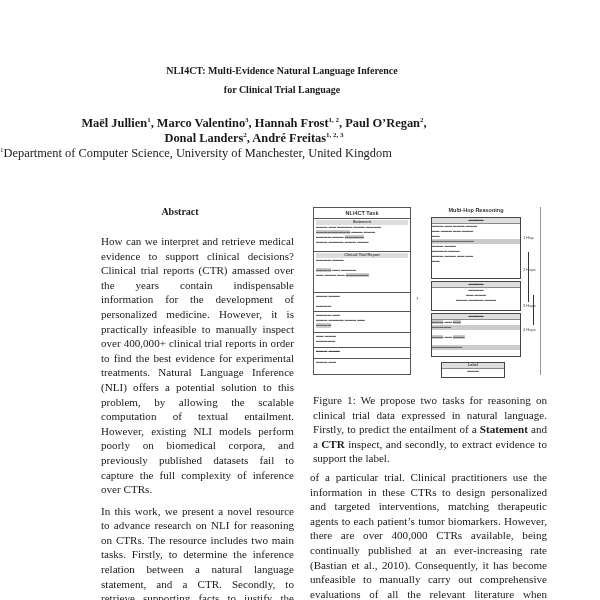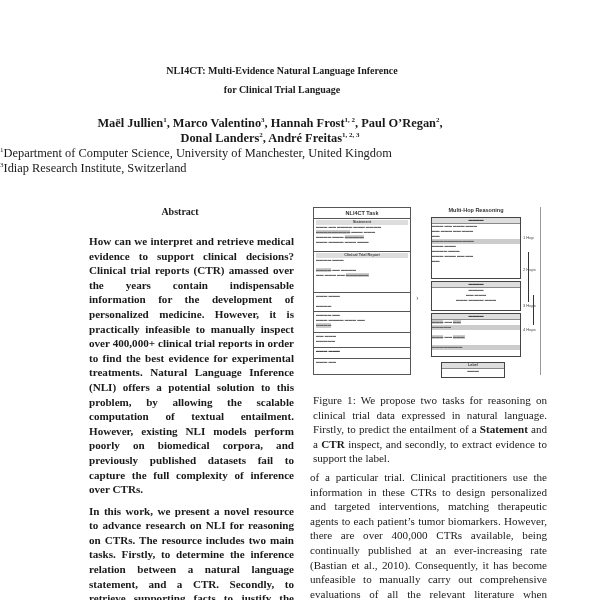--- a/index.html
+++ b/index.html
@@ -1,29 +1,29 @@
 <!DOCTYPE html>
 <html><head>
 <meta charset="utf-8">
 <style>
   html, body { margin: 0; padding: 0; background: #ffffff; }
   body { width: 600px; height: 600px; overflow: hidden; position: relative;
          font-family: "Liberation Serif", "DejaVu Serif", serif; color: #1a1a1a; }
   .title { position: absolute; top: 61px; left: 0; width: 476px; text-align: center;
            font-weight: bold; font-size: 10px; line-height: 19px; margin-left: 44px; }
-  .authors { position: absolute; top: 116px; left: 16px; width: 508px; text-align: center;
+  .authors { position: absolute; top: 116px; left: 0; width: 508px; text-align: center;
              font-weight: bold; font-size: 12.4px; line-height: 15px; }
   .affils { position: absolute; top: 146px; left: 0; width: 600px; text-align: left;
             font-size: 12.4px; line-height: 15px; }
   sup { font-size: 7px; vertical-align: super; line-height: 0; }
   .abstract-head { position: absolute; top: 206px; left: 60px; width: 240px; text-align: center;
                    font-weight: bold; font-size: 10px; }
   .abstract { position: absolute; top: 234px; left: 89px; width: 205px;
               font-size: 11.1px; line-height: 14.6px; text-align: justify; hyphens: auto; }
-  .abstract p { margin: 0 0 7px 0; font-weight: bold; }
+  .abstract p { margin: 0 0 7px 12px; }
   .figure { position: absolute; top: 207px; left: 313px; width: 240px; height: 168px; }
   .fig-col { position: absolute; border: 1px solid #555; background: #fff; }
   .fig-left { left: 0; top: 0; width: 96px; height: 166px; }
   .fig-title { font-family: "Liberation Sans", sans-serif; font-size: 5.5px; font-weight: bold;
                text-align: center; color: #333; margin: 2px 0; }
   .fig-sec { border-top: 1px solid #555; font-family: "Liberation Sans", sans-serif;
              font-size: 3.8px; line-height: 5px; color: #666; padding: 1px 2px; }
   .fig-sec .hdr { background: #ddd; text-align: center; color: #444; font-weight: bold; }
   .hl { background: #ccc; }
   .fig-box { position: absolute; border: 1px solid #444; background: #fff;
@@ -54,21 +54,20 @@
     <span>Paul O’Regan</span><sup>2</sup>,
   </div>
   <div>
     <span>Donal Landers</span><sup>2</sup>,
     <span>André Freitas</span><sup>1, 2, 3</sup>
   </div>
 </div>
 
 <div class="affils">
   <div><sup>1</sup><span>Department of Computer Science, University of Manchester, United Kingdom</span></div>
-  <div><sup>3</sup><span>Idiap Research Institute, Switzerland</span></div>
 </div>
 
 <div class="abstract-head">Abstract</div>
 <div class="abstract">
   <p>How can we interpret and retrieve medical evidence to support clinical decisions? Clinical trial reports (CTR) amassed over the years contain indispensable information for the development of personalized medicine. However, it is practically infeasible to manually inspect over 400,000+ clinical trial reports in order to find the best evidence for experimental treatments. Natural Language Inference (NLI) offers a potential solution to this problem, by allowing the scalable computation of textual entailment. However, existing NLI models perform poorly on biomedical corpora, and previously published datasets fail to capture the full complexity of inference over CTRs.</p>
   <p>In this work, we present a novel resource to advance research on NLI for reasoning on CTRs. The resource includes two main tasks. Firstly, to determine the inference relation between a natural language statement, and a CTR. Secondly, to retrieve supporting facts to justify the predicted relation. We provide NLI4CT, a corpus of 2400 statements and CTRs, annotated for these tasks. Baselines on this corpus expose the limitations of existing NLI approaches, with 6 state-of-the-art NLI models achieving a maximum F1 score of 0.627. To the best of our knowledge, we are the first to design a task that covers the interpretation of full CTRs. To encourage further work on this</p>
 </div>
 
 <div class="figure">
   <div class="fig-col fig-left">

